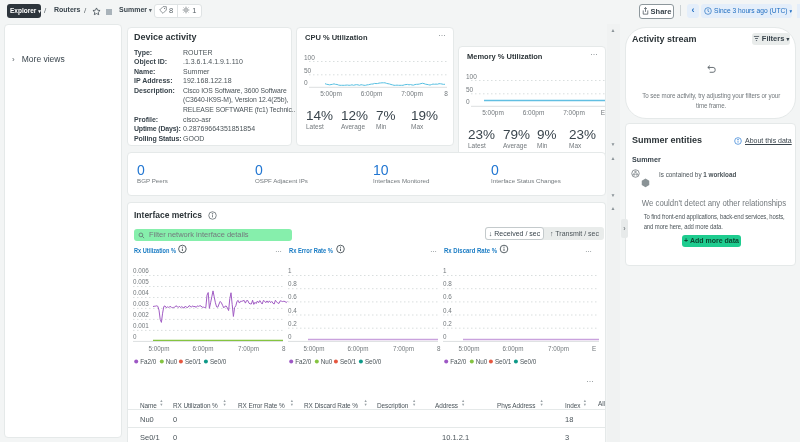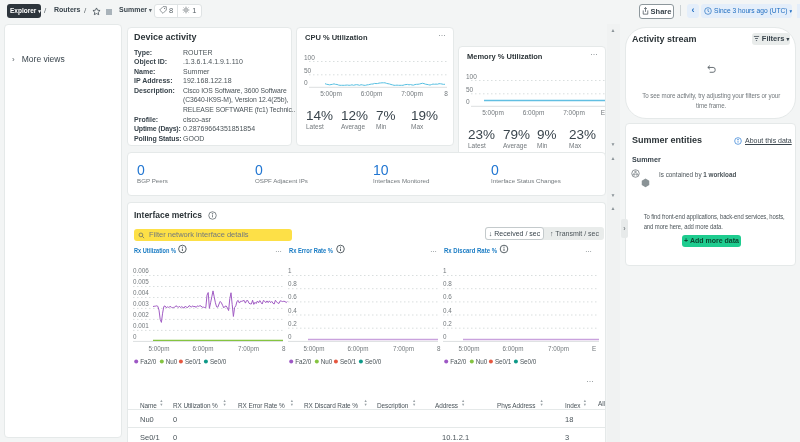--- a/index.html
+++ b/index.html
@@ -158,21 +158,21 @@
   <div class="abs" style="left:363px;top:24px;font-size:6.2px;color:#73797d;">Interface Status Changes</div>
 </div>
 
 <div class="card" style="left:127px;top:202px;width:479px;height:240px;border-radius:4px 4px 0 0;border-bottom:none;">
   <div class="abs nw" style="left:6px;top:7px;font-size:8.5px;font-weight:bold;color:#2c3438;">Interface metrics</div>
   <svg class="abs" style="left:80px;top:7.5px;" width="9" height="9" viewBox="0 0 24 24" fill="none" stroke="#5a6368" stroke-width="2">
       <circle cx="12" cy="12" r="10"></circle>
       <line x1="12" y1="11" x2="12" y2="17"></line>
       <circle cx="12" cy="7.5" r="1" fill="#5a6368"></circle>
     </svg>
-  <div class="abs nw" style="left:6px;top:26px;width:158px;height:12px;background:#fde047;border-radius:3px;font-size:7.5px;color:#73797d;line-height:12px;padding-left:15px;">Filter network interface details</div>
+  <div class="abs nw" style="left:6px;top:26px;width:158px;height:12px;background:#86efac;border-radius:3px;font-size:7.5px;color:#73797d;line-height:12px;padding-left:15px;">Filter network interface details</div>
   <svg class="abs" style="left:10px;top:28.5px;" width="7" height="7" viewBox="0 0 24 24" fill="none" stroke="#5a6368" stroke-width="2.4">
       <circle cx="10" cy="10" r="6.5"></circle>
       <line x1="15" y1="15" x2="21" y2="21"></line>
     </svg>
   <div class="abs" style="left:357px;top:24px;width:119px;height:13px;background:#e9eceb;border-radius:3px;"></div>
   <div class="abs nw" style="left:357px;top:24px;width:59px;height:13px;background:#fff;border:1px solid #c4cacc;border-radius:3px;font-size:7px;color:#39444c;line-height:11px;text-align:center;">↓ Received / sec</div>
   <div class="abs nw" style="left:417px;top:24px;width:59px;height:13px;font-size:7px;color:#4b5459;line-height:13px;text-align:center;">↑ Transmit / sec</div>
 
   <svg class="abs" style="left:0;top:0;" width="477" height="240" viewBox="0 0 477 240">
   <text x="6" y="50" font-size="6.8" font-weight="bold" fill="#1a7cc4" textLength="42" lengthAdjust="spacingAndGlyphs">Rx Utilization %</text>
@@ -338,17 +338,18 @@
   <svg class="abs" style="left:5px;top:45px;" width="9" height="9" viewBox="0 0 24 24" fill="none" stroke="#5a6368" stroke-width="1.8">
       <circle cx="12" cy="12" r="10"></circle>
       <circle cx="12" cy="8" r="2.2"></circle>
       <circle cx="8" cy="14.5" r="2.2"></circle>
       <circle cx="16" cy="14.5" r="2.2"></circle>
     </svg>
   <div class="abs nw" style="left:17px;top:46px;font-size:7.2px;color:#4b5459;padding-left:16px;"><span style="display:inline-block;transform:scaleX(0.88);transform-origin:0 0;">Is contained by <b>1 workload</b></span></div>
   <svg class="abs" style="left:15px;top:54px;" width="9" height="10" viewBox="0 0 24 26" fill="#8a9396">
       <path d="M12 1l10 5.8v11.4L12 24 2 18.2V6.8z"></path>
     </svg>
+  <div class="abs nw" style="left:0;top:73px;width:171px;text-align:center;font-size:9.5px;color:#73797d;"><span style="display:inline-block;transform:scaleX(0.82);transform-origin:50% 0;">We couldn't detect any other relationships</span></div>
   <div class="abs nw" style="left:0px;top:88px;width:171px;text-align:left;font-size:7.4px;color:#4b5459;line-height:9.5px;letter-spacing:-0.1px;"><span style="display:inline-block;transform:scaleX(0.8);transform-origin:50% 0;">To find front-end applications, back-end services, hosts,<br>and more here, add more data.</span></div>
   <div class="abs nw" style="left:56px;top:111px;width:59px;height:12px;background:#1ecc8f;border-radius:3px;font-size:7px;font-weight:bold;color:#0b4530;line-height:12px;text-align:center;">+ Add more data</div>
 </div>
 
 <div class="abs" style="left:621px;top:219px;width:7px;height:19px;background:#e7eaea;border-radius:2px;font-size:7px;color:#5a6368;line-height:19px;text-align:center;">›</div>
 
 </body></html>

